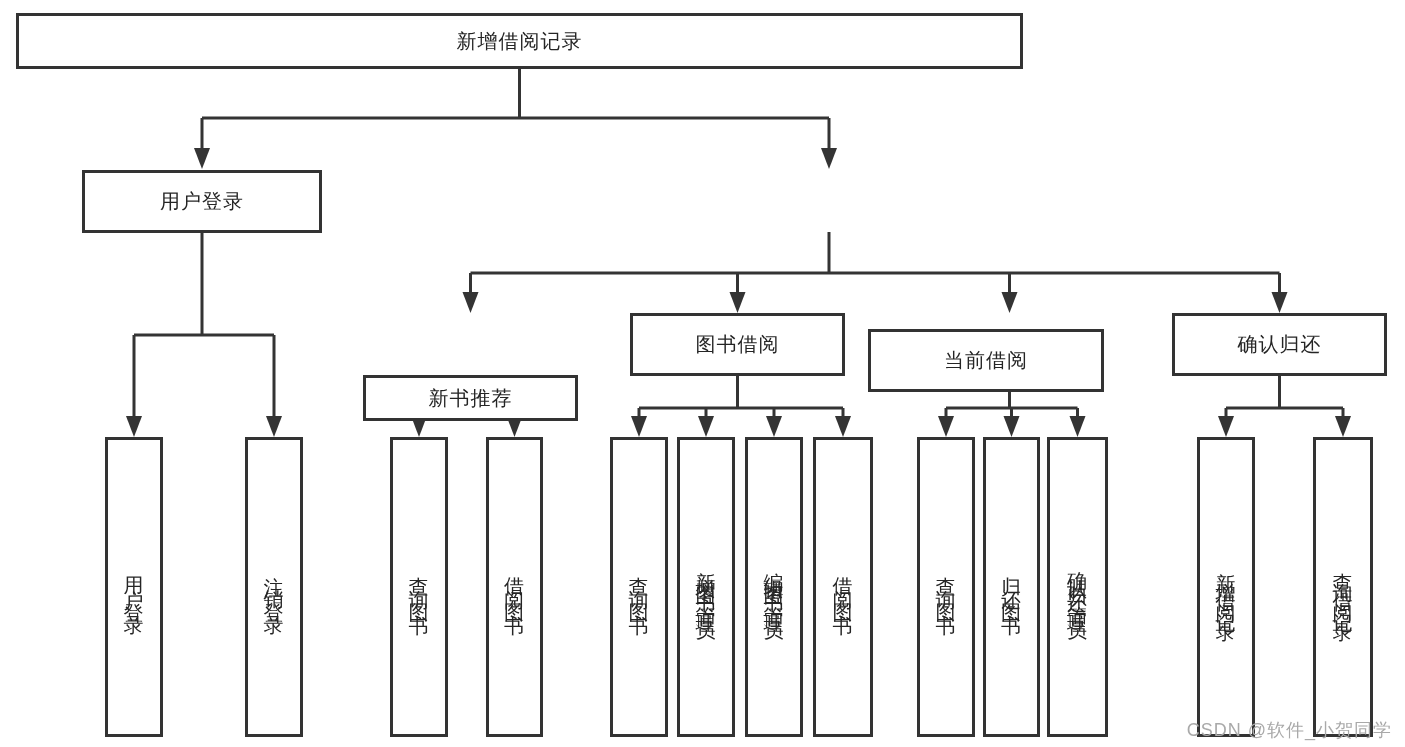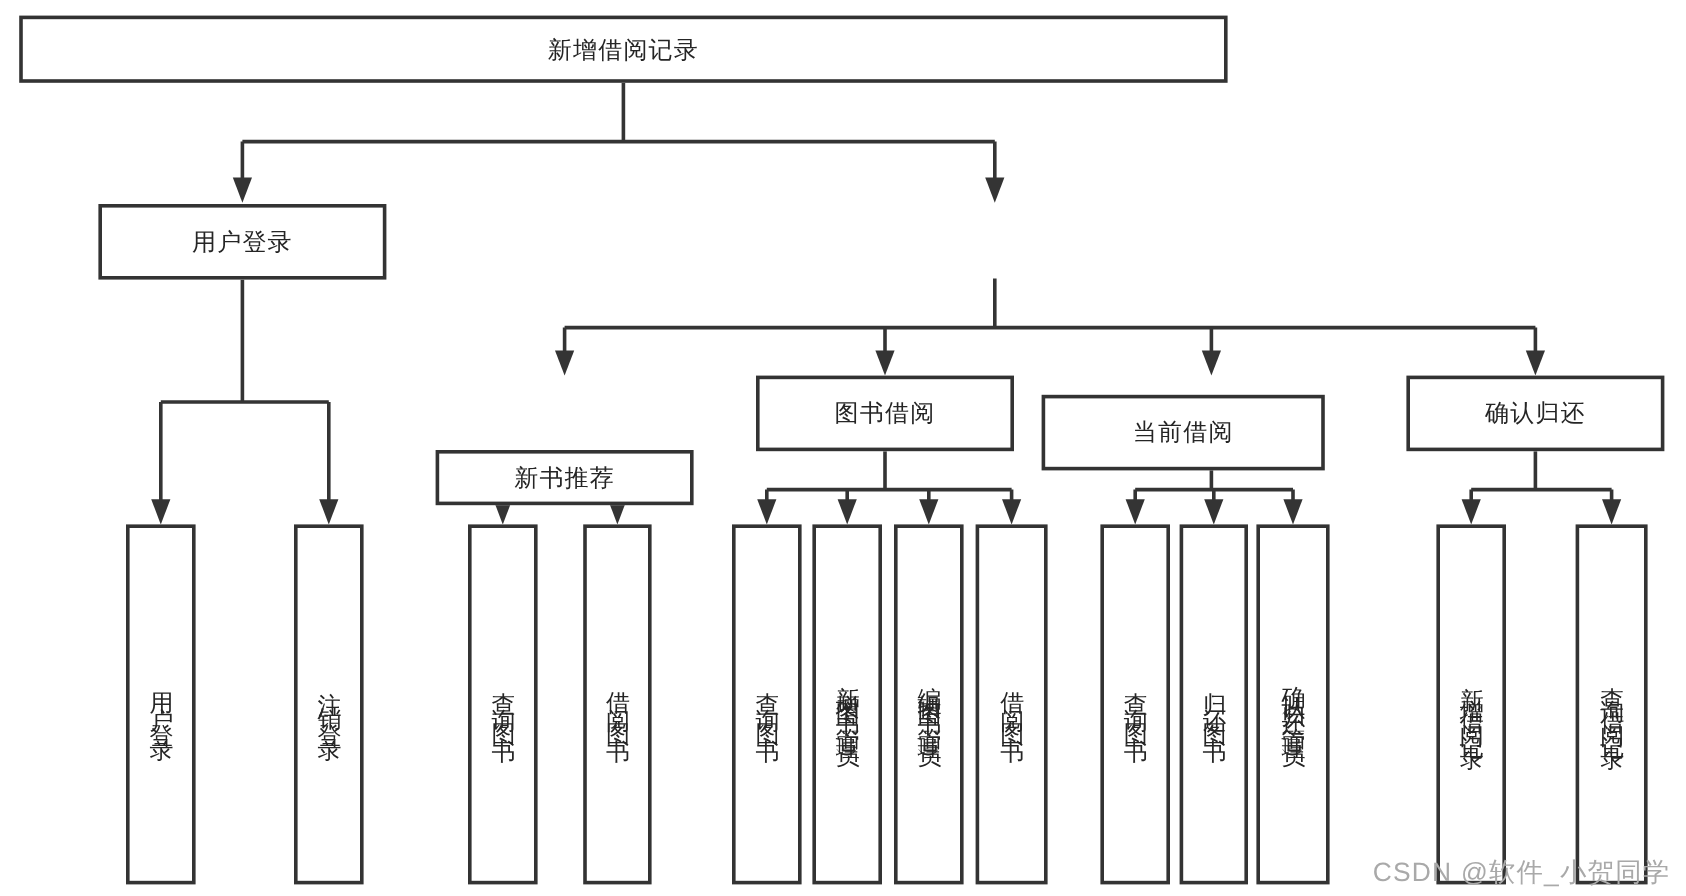--- a/index.html
+++ b/index.html
@@ -29,21 +29,21 @@
   #n-g3{left:1172px;top:313px;width:215px;height:63px;}
   .leaf{top:437px;height:300px;}
   #n-a0{left:105px;width:58px;} #n-a1{left:245px;width:58px;}
   #n-b0{left:390px;width:58px;} #n-b1{left:486px;width:57px;}
   #n-c0{left:610px;width:58px;} #n-c1{left:677px;width:58px;}
   #n-c2{left:745px;width:58px;} #n-c3{left:813px;width:60px;}
   #n-d0{left:917px;width:58px;} #n-d1{left:983px;width:57px;}
   #n-d2{left:1047px;width:61px;}
   #n-e0{left:1197px;width:58px;} #n-e1{left:1313px;width:60px;}
   .watermark{
-    position:absolute;right:13px;bottom:5px;font-size:22px;color:#a9a9a9;
+    position:absolute;right:13px;bottom:5px;font-size:18px;color:#a9a9a9;
     letter-spacing:1px;white-space:nowrap;
   }
 </style>
 </head>
 <body>
 
 <div class="canvas">
 
   <svg id="wires" viewBox="0 0 1405 747" xmlns="http://www.w3.org/2000/svg">
       <path d="M 519.5 69 V 118 M 202 118 H 829 M 202 118 V 152 M 829 118 V 152" fill="none" stroke="#343434" stroke-width="3"></path>

